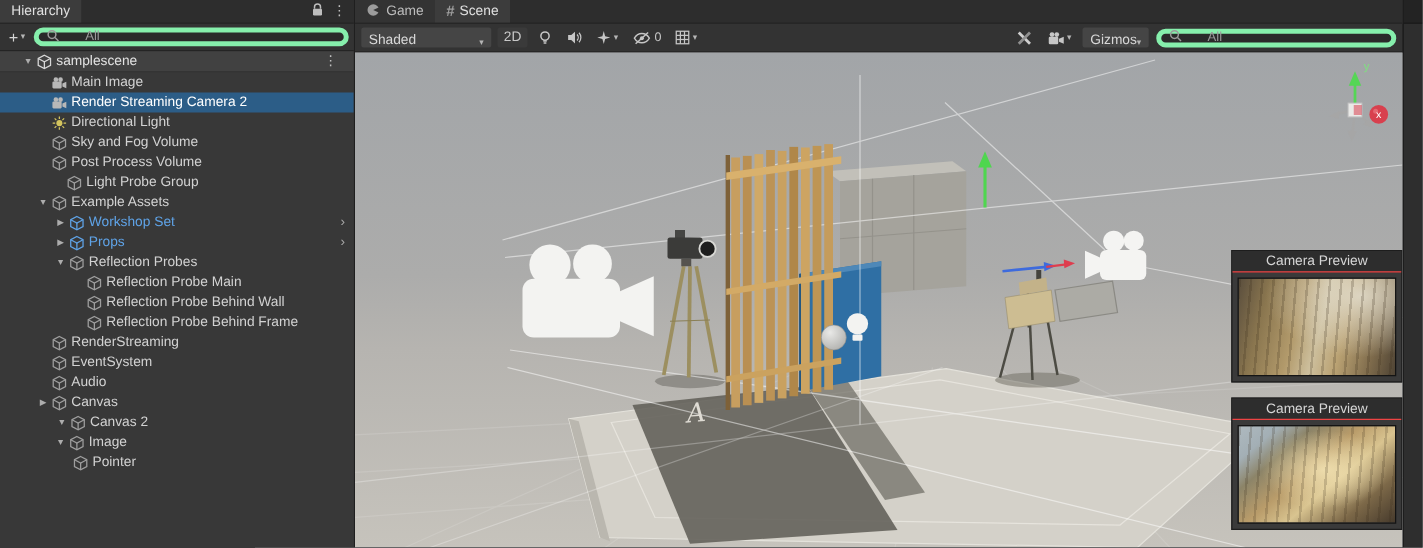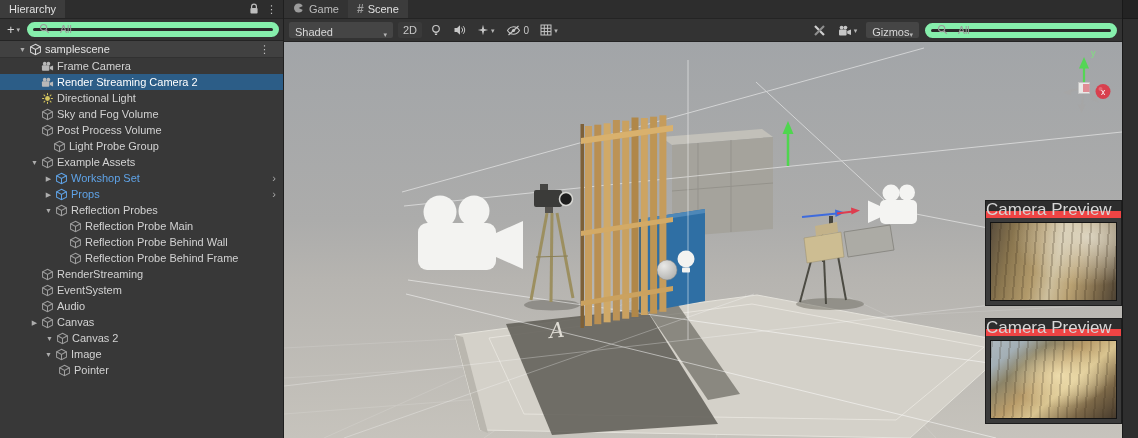--- a/index.html
+++ b/index.html
@@ -6,21 +6,21 @@
   body{background:#1e1e1e;font-family:"Liberation Sans",sans-serif;-webkit-font-smoothing:antialiased}
   .app{width:1138px;height:438px;display:flex;background:#383838;overflow:hidden;font-size:11px;color:#ccc;position:relative}
 
   
   .tabbar{height:19px;background:#2d2d2d;display:flex;align-items:stretch;border-bottom:1px solid #242424;position:relative;flex:none}
   .tab{display:flex;align-items:center;gap:4px;padding:0 9px;font-size:11px;color:#bdbdbd;background:#2d2d2d;white-space:nowrap}
   .tab.active{background:#3c3c3c;color:#e0e0e0}
   .tabbar-tools{position:absolute;right:6px;top:0;height:19px;display:flex;align-items:center;gap:7px}
   .kebab{color:#c0c0c0;font-size:11px;line-height:1}
   .toolbar{height:22px;background:#333;border-bottom:1px solid #242424;display:flex;align-items:center;padding:0 4px;gap:4px;flex:none}
-  .search{height:15px;background:#2a2a2a;border:6px solid #86efac;border-radius:8px;display:flex;align-items:center;gap:10px;padding:0 6px;color:#9b9b9b}
+  .search{height:15px;background:#2a2a2a;border:4px solid #86efac;border-radius:8px;display:flex;align-items:center;gap:20px;padding:0 6px;color:#9b9b9b}
   .search span{font-size:10.5px;line-height:1}
   .caret{font-size:7px;color:#b5b5b5;line-height:1}
 
   
   .hier{width:284px;min-width:284px;border-right:1px solid #1f1f1f;display:flex;flex-direction:column;background:#383838}
   .hier .search{flex:1}
   .addbtn{display:flex;align-items:center;gap:2px;color:#d4d4d4;padding:0 3px}
   .addbtn .plus{font-size:13px;line-height:1}
   .tree{flex:1;overflow:hidden;background:#383838}
   .scene-row{height:17px;background:#414141;border-bottom:1px solid #313131;display:flex;align-items:center;padding-left:16px;color:#e2e2e2}
@@ -41,21 +41,21 @@
   .tbtoggle{height:16px;background:#3a3a3a;border-radius:2px;display:flex;align-items:center;padding:0 5px;color:#c8c8c8}
   .tbflat{display:flex;align-items:center;gap:2px;padding:0 3px;color:#c8c8c8}
   .rightgrp{margin-left:auto;display:flex;align-items:center;gap:6px}
   .vsearch{width:192px}
   .count{font-size:10px;color:#c8c8c8;margin-left:1px}
 
   .viewport{flex:1;position:relative;overflow:hidden;background:#a8aaac}
   .viewport svg.scene{position:absolute;inset:0;display:block}
 
   .campv{position:absolute;width:137px;height:106px;background:#3a3a3a;border:1px solid #1d1d1d}
-  .campv .hdr{height:17px;line-height:17px;background:#2d2d2d;color:#d6d6d6;font-size:17px;border-bottom:7px solid #ef4444}
+  .campv .hdr{height:17px;line-height:17px;text-align:center;background:#2d2d2d;color:#d6d6d6;font-size:11px;border-bottom:1px solid #ef4444}
   .campv .img{position:absolute;left:4px;right:4px;top:21px;bottom:4px;border:1px solid #141414}
   .img1{background:
     repeating-linear-gradient(95deg, rgba(55,42,24,.22) 0 2px, rgba(0,0,0,0) 2px 9px),
     radial-gradient(ellipse at 78% 18%, rgba(228,223,208,.85), rgba(228,223,208,0) 55%),
     linear-gradient(105deg,#5a4e3d 0%,#8a764f 18%,#b29a6b 38%,#cdbf9d 52%,#baa273 66%,#7d6a4b 85%,#4e4334 100%)}
   .img2{background:
     repeating-linear-gradient(95deg, rgba(55,42,24,.20) 0 2px, rgba(0,0,0,0) 2px 9px),
     radial-gradient(ellipse at 55% 45%, rgba(242,226,178,.9), rgba(242,226,178,0) 52%),
     linear-gradient(140deg,#aeb9bf 0%,#a3afb5 15%,#8c8468 28%,#b99c6a 45%,#d9c490 60%,#7c6848 80%,#463a2c 100%)}
 
@@ -110,21 +110,21 @@
       </div>
       <div id="tree-items">
           <div class="tree-row" style="padding-left: 28px;">
             <span class="foldout"></span>
             <svg class="oicon" viewBox="0 0 14 14" width="13" height="13">
               <circle cx="4" cy="4" r="2" fill="#b8b8b8"></circle>
               <circle cx="8" cy="4" r="2" fill="#b8b8b8"></circle>
               <rect x="1" y="5.6" width="8" height="6" rx="1" fill="#b8b8b8"></rect>
               <polygon points="9.6,7.4 13,5.8 13,11.4 9.6,9.8" fill="#b8b8b8"></polygon>
             </svg>
-            <span class="lbl">Frame Camera</span>
+            <span class="lbl">Main Image</span>
           </div>
           <div class="tree-row selected" style="padding-left: 28px;">
             <span class="foldout"></span>
             <svg class="oicon" viewBox="0 0 14 14" width="13" height="13">
               <circle cx="4" cy="4" r="2" fill="#b8b8b8"></circle>
               <circle cx="8" cy="4" r="2" fill="#b8b8b8"></circle>
               <rect x="1" y="5.6" width="8" height="6" rx="1" fill="#b8b8b8"></rect>
               <polygon points="9.6,7.4 13,5.8 13,11.4 9.6,9.8" fill="#b8b8b8"></polygon>
             </svg>
             <span class="lbl">Render Streaming Camera 2</span>

